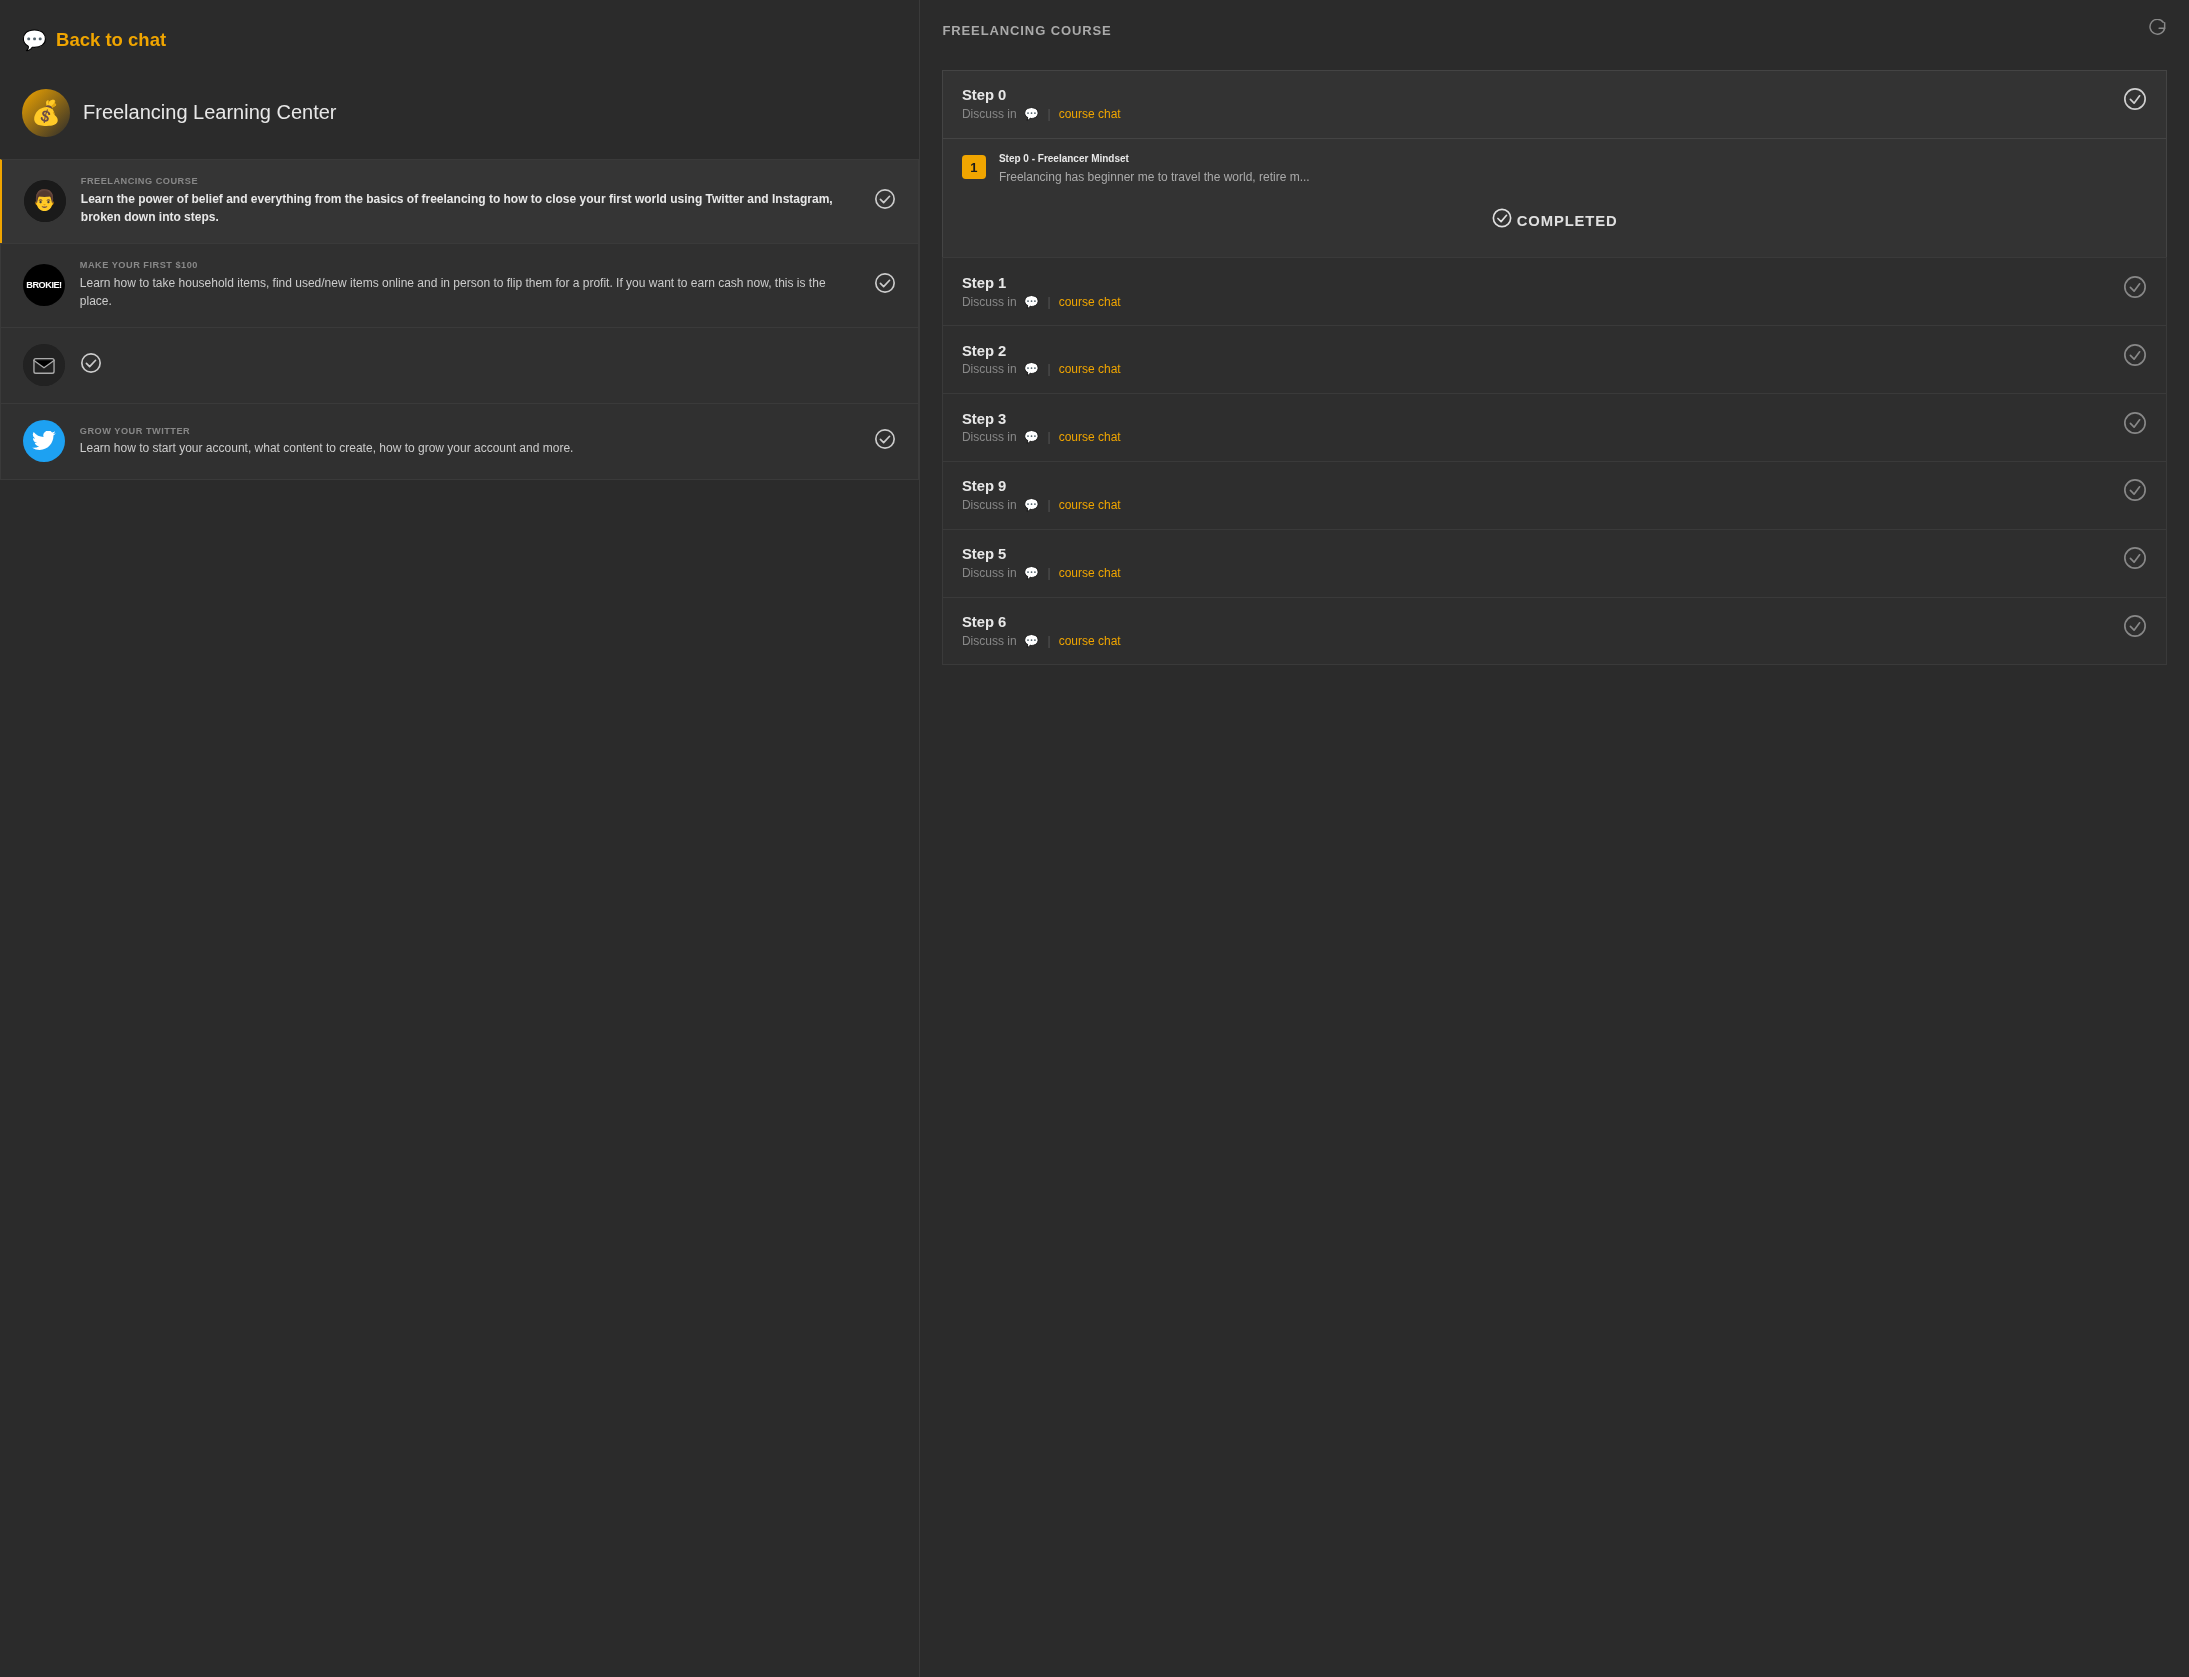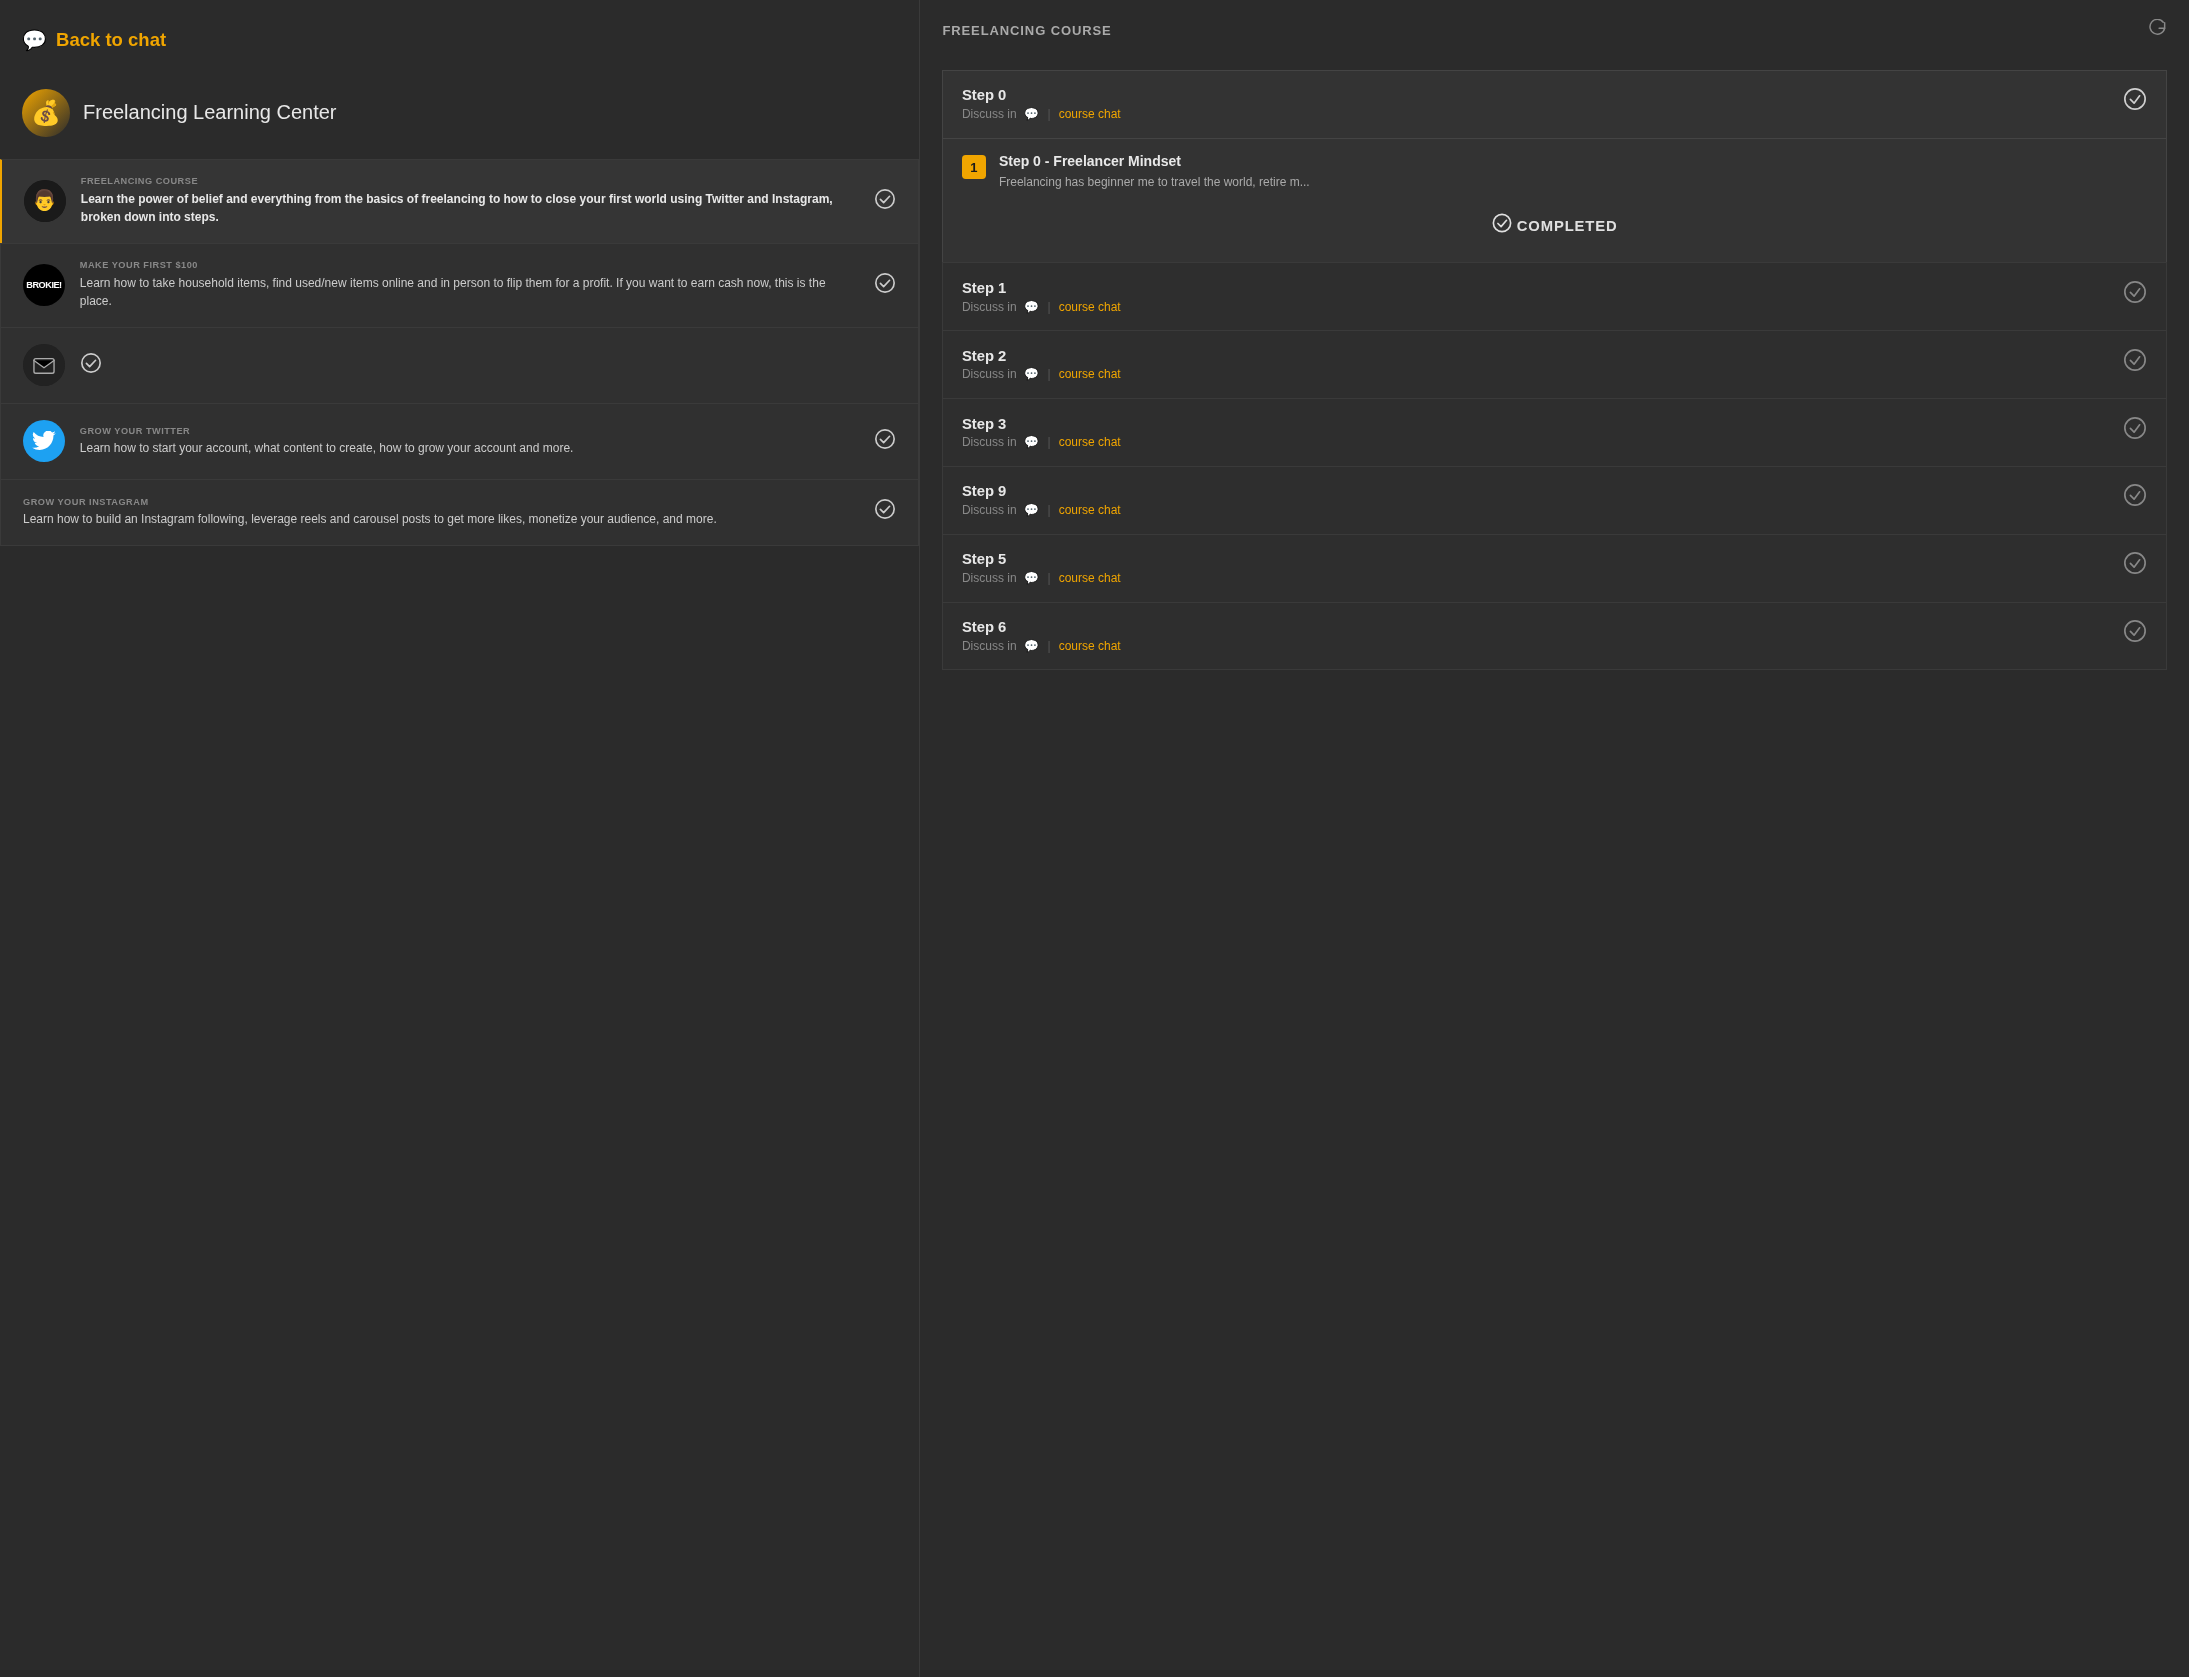--- a/index.html
+++ b/index.html
@@ -262,21 +262,21 @@
       display: flex;
       align-items: center;
       justify-content: center;
       flex-shrink: 0;
       margin-top: 1.8px;
     }
     .step-expanded-text {
       flex: 1;
     }
     .step-expanded-subtitle {
-      font-size: 14px;
+      font-size: 10px;
       font-weight: 700;
       color: #e8e8e8;
       margin-bottom: 3.7px;
     }
     .step-expanded-desc {
       font-size: 12px;
       color: #aaa;
       line-height: 1.5;
     }
     .step-completed-row {
@@ -376,32 +376,20 @@
           <div class="course-item-desc">Learn how to start your account, what content to create, how to grow your account and more.</div>
         </div>
         <span class="course-item-check done">
           <svg width="22" height="22" viewBox="0 0 24 24" fill="none">
             <circle cx="12" cy="12" r="10" stroke="#ccc" stroke-width="1.8"></circle>
             <path d="M7 12.5l3.5 3.5 6.5-7" stroke="#ccc" stroke-width="1.8" stroke-linecap="round" stroke-linejoin="round"></path>
           </svg>
         </span>
       </div>
 
-      <div class="grow-instagram">
-        <div class="grow-instagram-info">
-          <div class="course-item-category">GROW YOUR INSTAGRAM</div>
-          <div class="course-item-desc">Learn how to build an Instagram following, leverage reels and carousel posts to get more likes, monetize your audience, and more.</div>
-        </div>
-        <span class="course-item-check done" style="margin-top:1.8px;">
-          <svg width="22" height="22" viewBox="0 0 24 24" fill="none">
-            <circle cx="12" cy="12" r="10" stroke="#ccc" stroke-width="1.8"></circle>
-            <path d="M7 12.5l3.5 3.5 6.5-7" stroke="#ccc" stroke-width="1.8" stroke-linecap="round" stroke-linejoin="round"></path>
-          </svg>
-        </span>
-      </div>
 
     </div>
   </div>
 
   <div class="right-panel">
     <div class="right-panel-header">
       <span class="right-panel-title">FREELANCING COURSE</span>
       <span class="refresh-icon">
         <svg width="18.5" height="18.5" viewBox="0 0 20 20" fill="none">
           <path d="M16.5 3.5A8 8 0 1018 10" stroke="#888" stroke-width="1.6" stroke-linecap="round"></path>

